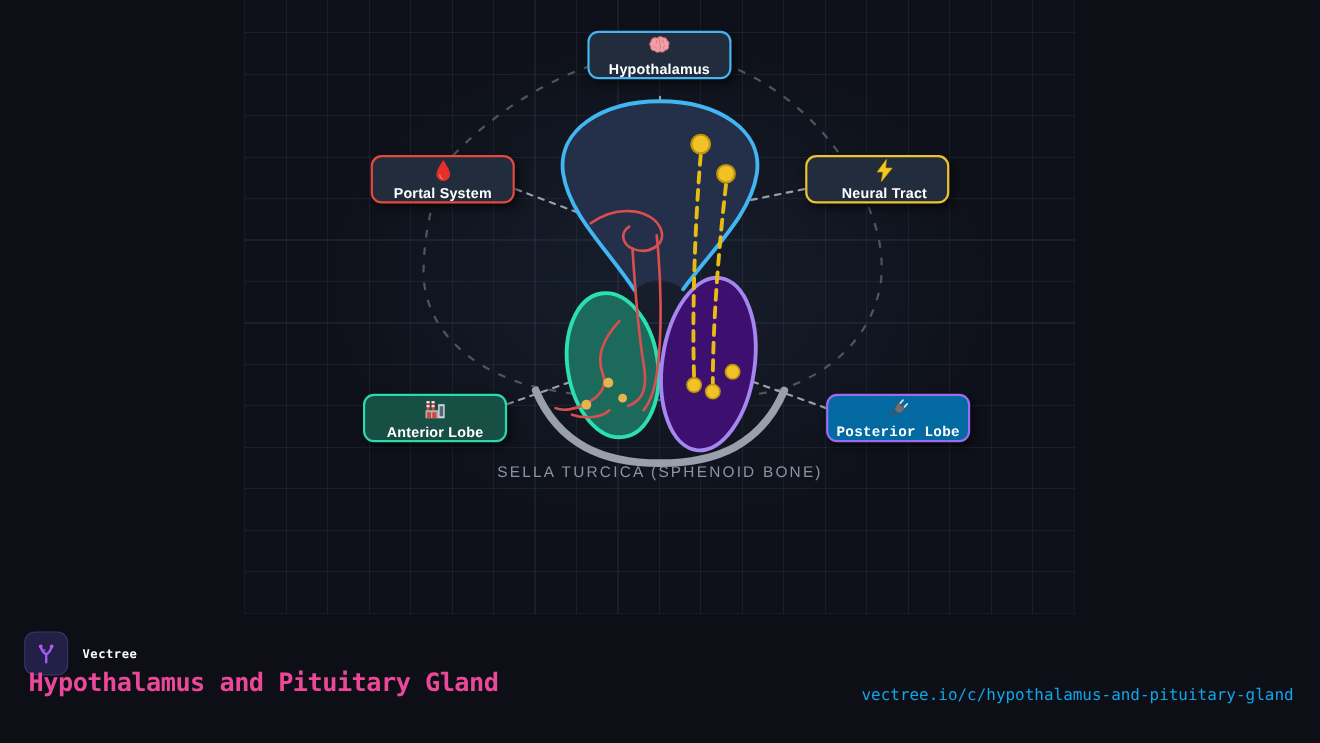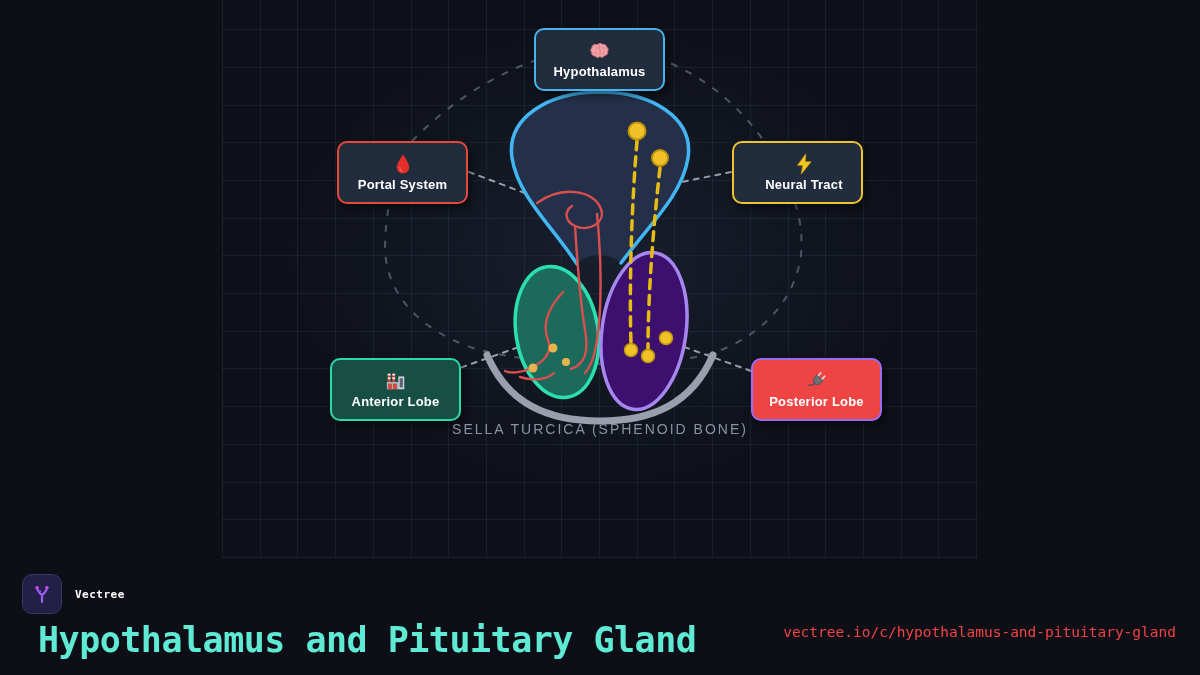--- a/index.html
+++ b/index.html
@@ -7,42 +7,42 @@
          background:#0e0f16;font-family:"Liberation Sans",sans-serif;}
   
   .panel{position:absolute;left:222px;top:0;width:755px;height:558px;
     background:
       radial-gradient(430px 310px at 50% 46%, rgba(72,98,146,.16), rgba(0,0,0,0) 72%),
       repeating-linear-gradient(0deg, rgba(110,140,185,.11) 0 1px, rgba(0,0,0,0) 1px 37.7px),
       repeating-linear-gradient(90deg, rgba(110,140,185,.11) 0 1px, rgba(0,0,0,0) 1px 37.7px),
       #0e1119;}
   .art{position:absolute;left:0;top:0;width:1200px;height:675px;pointer-events:none;}
   
-  .node{position:absolute;width:131px;height:63px;border:2px solid #888;border-radius:10px;
+  .node{position:absolute;width:131px;height:44px;border:2px solid #888;border-radius:10px;
     background:#212c3c;display:flex;flex-direction:column;align-items:center;justify-content:center;
     gap:2px;box-shadow:3px 4px 9px rgba(0,0,0,.55);box-sizing:border-box;}
   .node .label{color:#fff;font-weight:bold;font-size:13px;letter-spacing:.2px;}
   .node .icon{display:flex;align-items:center;justify-content:center;height:22px;}
   .n0{left:534px;top:28px;}
   .n1{left:337px;top:141px;text-align:center;}
   .n2{left:732px;top:141px;padding-left:13px;}
   .n3{left:318px;top:358px;background:#174f44;}
-  .n4{left:751px;top:358px;background:#ef4444;}
+  .n4{left:751px;top:358px;background:#0369a1;font-family:Liberation Mono, monospace;}
   .sella-caption{position:absolute;left:400px;top:421px;width:400px;text-align:center;
     color:#8b93a2;font-size:14px;letter-spacing:2px;font-weight:500;}
   
   .brand-row{position:absolute;left:22px;top:574px;display:flex;align-items:center;gap:13px;}
   .logo{width:38px;height:38px;border-radius:10px;background:#232047;border:1px solid #3b3568;
     display:flex;align-items:center;justify-content:center;}
   .brand-name{color:#fff;font-family:"DejaVu Sans Mono",monospace;font-weight:bold;
     font-size:11px;letter-spacing:.5px;}
-  .poster-title{position:absolute;left:26px;top:608px;margin:12px;color:#5eead4;
-    font-family:"DejaVu Sans Mono",monospace;font-weight:bold;font-size:35px;
+  .poster-title{position:absolute;left:26px;top:608px;margin:0;color:#ec4899;
+    font-family:"DejaVu Sans Mono",monospace;font-weight:bold;font-size:23px;
     letter-spacing:-.5px;white-space:nowrap;}
-  .poster-url{position:absolute;right:24px;top:624px;color:#ef4444;
+  .poster-url{position:absolute;right:24px;top:624px;color:#0ea5e9;
     font-family:"DejaVu Sans Mono",monospace;font-size:14.5px;white-space:nowrap;}
 </style>
 </head>
 <body>
 
 <div class="stage">
   <div class="panel"></div>
 
   <svg class="art" viewBox="0 0 1200 675">
 

